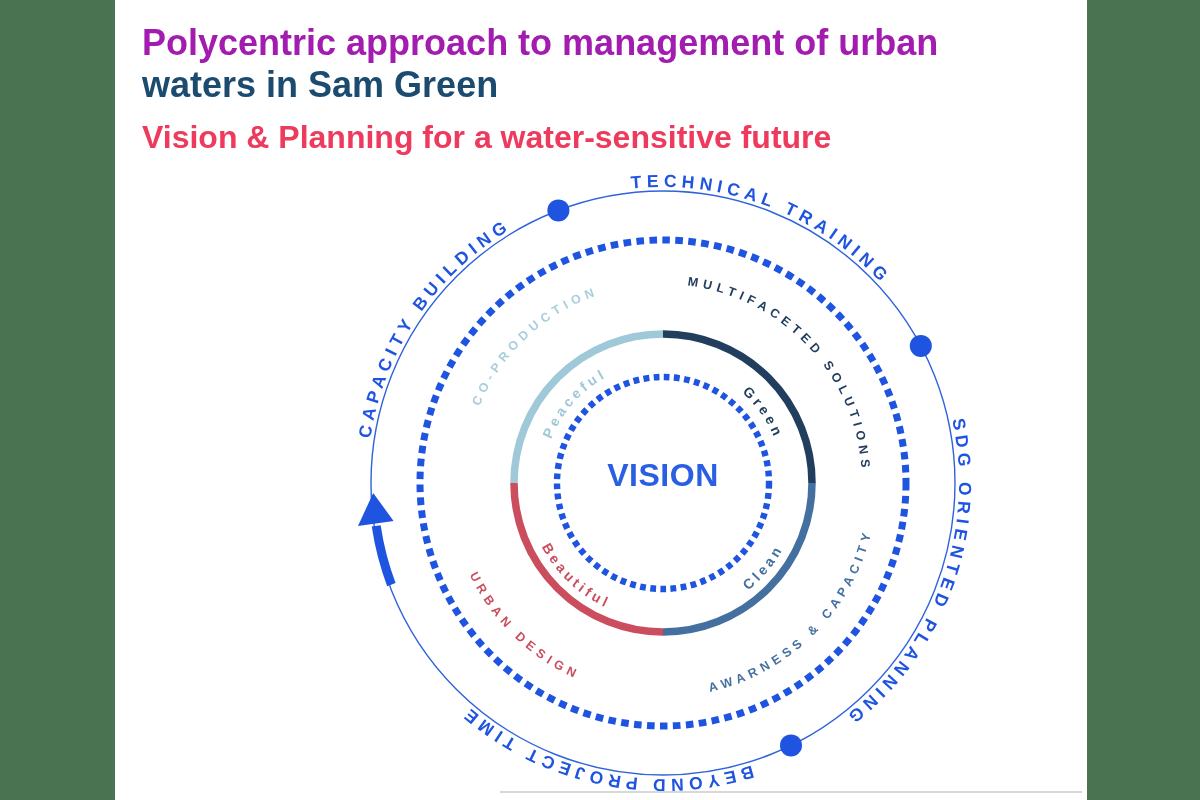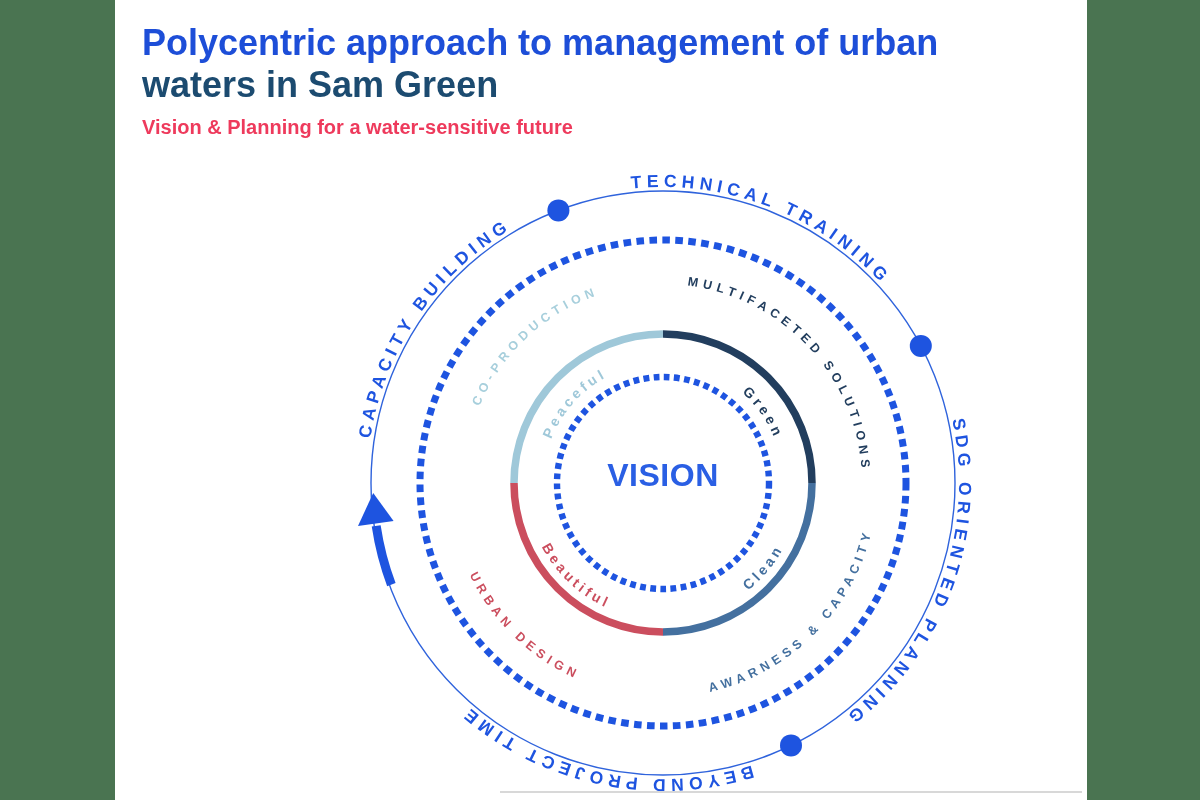--- a/index.html
+++ b/index.html
@@ -5,35 +5,35 @@
   html,body{margin:0;padding:0;}
   body{width:1200px;height:800px;overflow:hidden;background:#ffffff;
        font-family:"Liberation Sans", sans-serif;}
   .stage{position:relative;width:1200px;height:800px;background:#ffffff;overflow:hidden;}
   .pillar{position:absolute;top:0;bottom:0;background:#4a7451;}
   .pillar-left{left:0;width:115px;}
   .pillar-right{left:1087px;width:113px;}
   .header{position:absolute;left:142px;top:22px;width:940px;}
   .title-line{font-weight:bold;font-size:36px;line-height:42px;color:#1c4b70;
               white-space:nowrap;letter-spacing:0px;}
-  .subtitle{font-weight:bold;font-size:20px;line-height:30px;color:#ee3a5c;
-            margin-top:6px;white-space:nowrap;}
+  .subtitle{font-weight:bold;font-size:32px;line-height:30px;color:#ee3a5c;
+            margin-top:16px;white-space:nowrap;}
   #diagram-svg{position:absolute;left:0;top:0;}
   .page-edge-line{position:absolute;top:791px;left:500px;width:582px;height:2px;
                   background:#d8d8d8;}
 </style>
 </head>
 <body>
 
 <div class="stage">
   <div class="pillar pillar-left" style="background: rgb(74, 116, 81);"></div>
   <div class="pillar pillar-right" style="background: rgb(74, 116, 81);"></div>
 
   <div class="header">
-    <div class="title-line" style="color: #1d4ed8;">Polycentric approach to management of urban</div>
+    <div class="title-line" style="color: #a21caf;">Polycentric approach to management of urban</div>
     <div class="title-line" style="color: rgb(28, 75, 112);">waters in Sam Green</div>
     <div class="subtitle" style="color: rgb(238, 58, 92);">Vision &amp; Planning for a water-sensitive future</div>
   </div>
 
   <svg id="diagram-svg" width="1200" height="800" viewBox="0 0 1200 800">
       <circle cx="663" cy="483" r="292" fill="none" stroke="#2f63dc" stroke-width="1.4"></circle>
       <circle cx="663" cy="483" r="243" fill="none" stroke="#1e54e0" stroke-width="7" stroke-dasharray="7.6 5.4"></circle>
       <circle cx="663" cy="483" r="106" fill="none" stroke="#1e54e0" stroke-width="6.4" stroke-dasharray="5.8 4.4"></circle>
       <path d="M 514.00 483.00 A 149 149 0 0 1 663.00 334.00" fill="none" stroke="#9fc8d9" stroke-width="7.5"></path>
       <path d="M 663.00 334.00 A 149 149 0 0 1 812.00 483.00" fill="none" stroke="#223e5e" stroke-width="7.5"></path>

